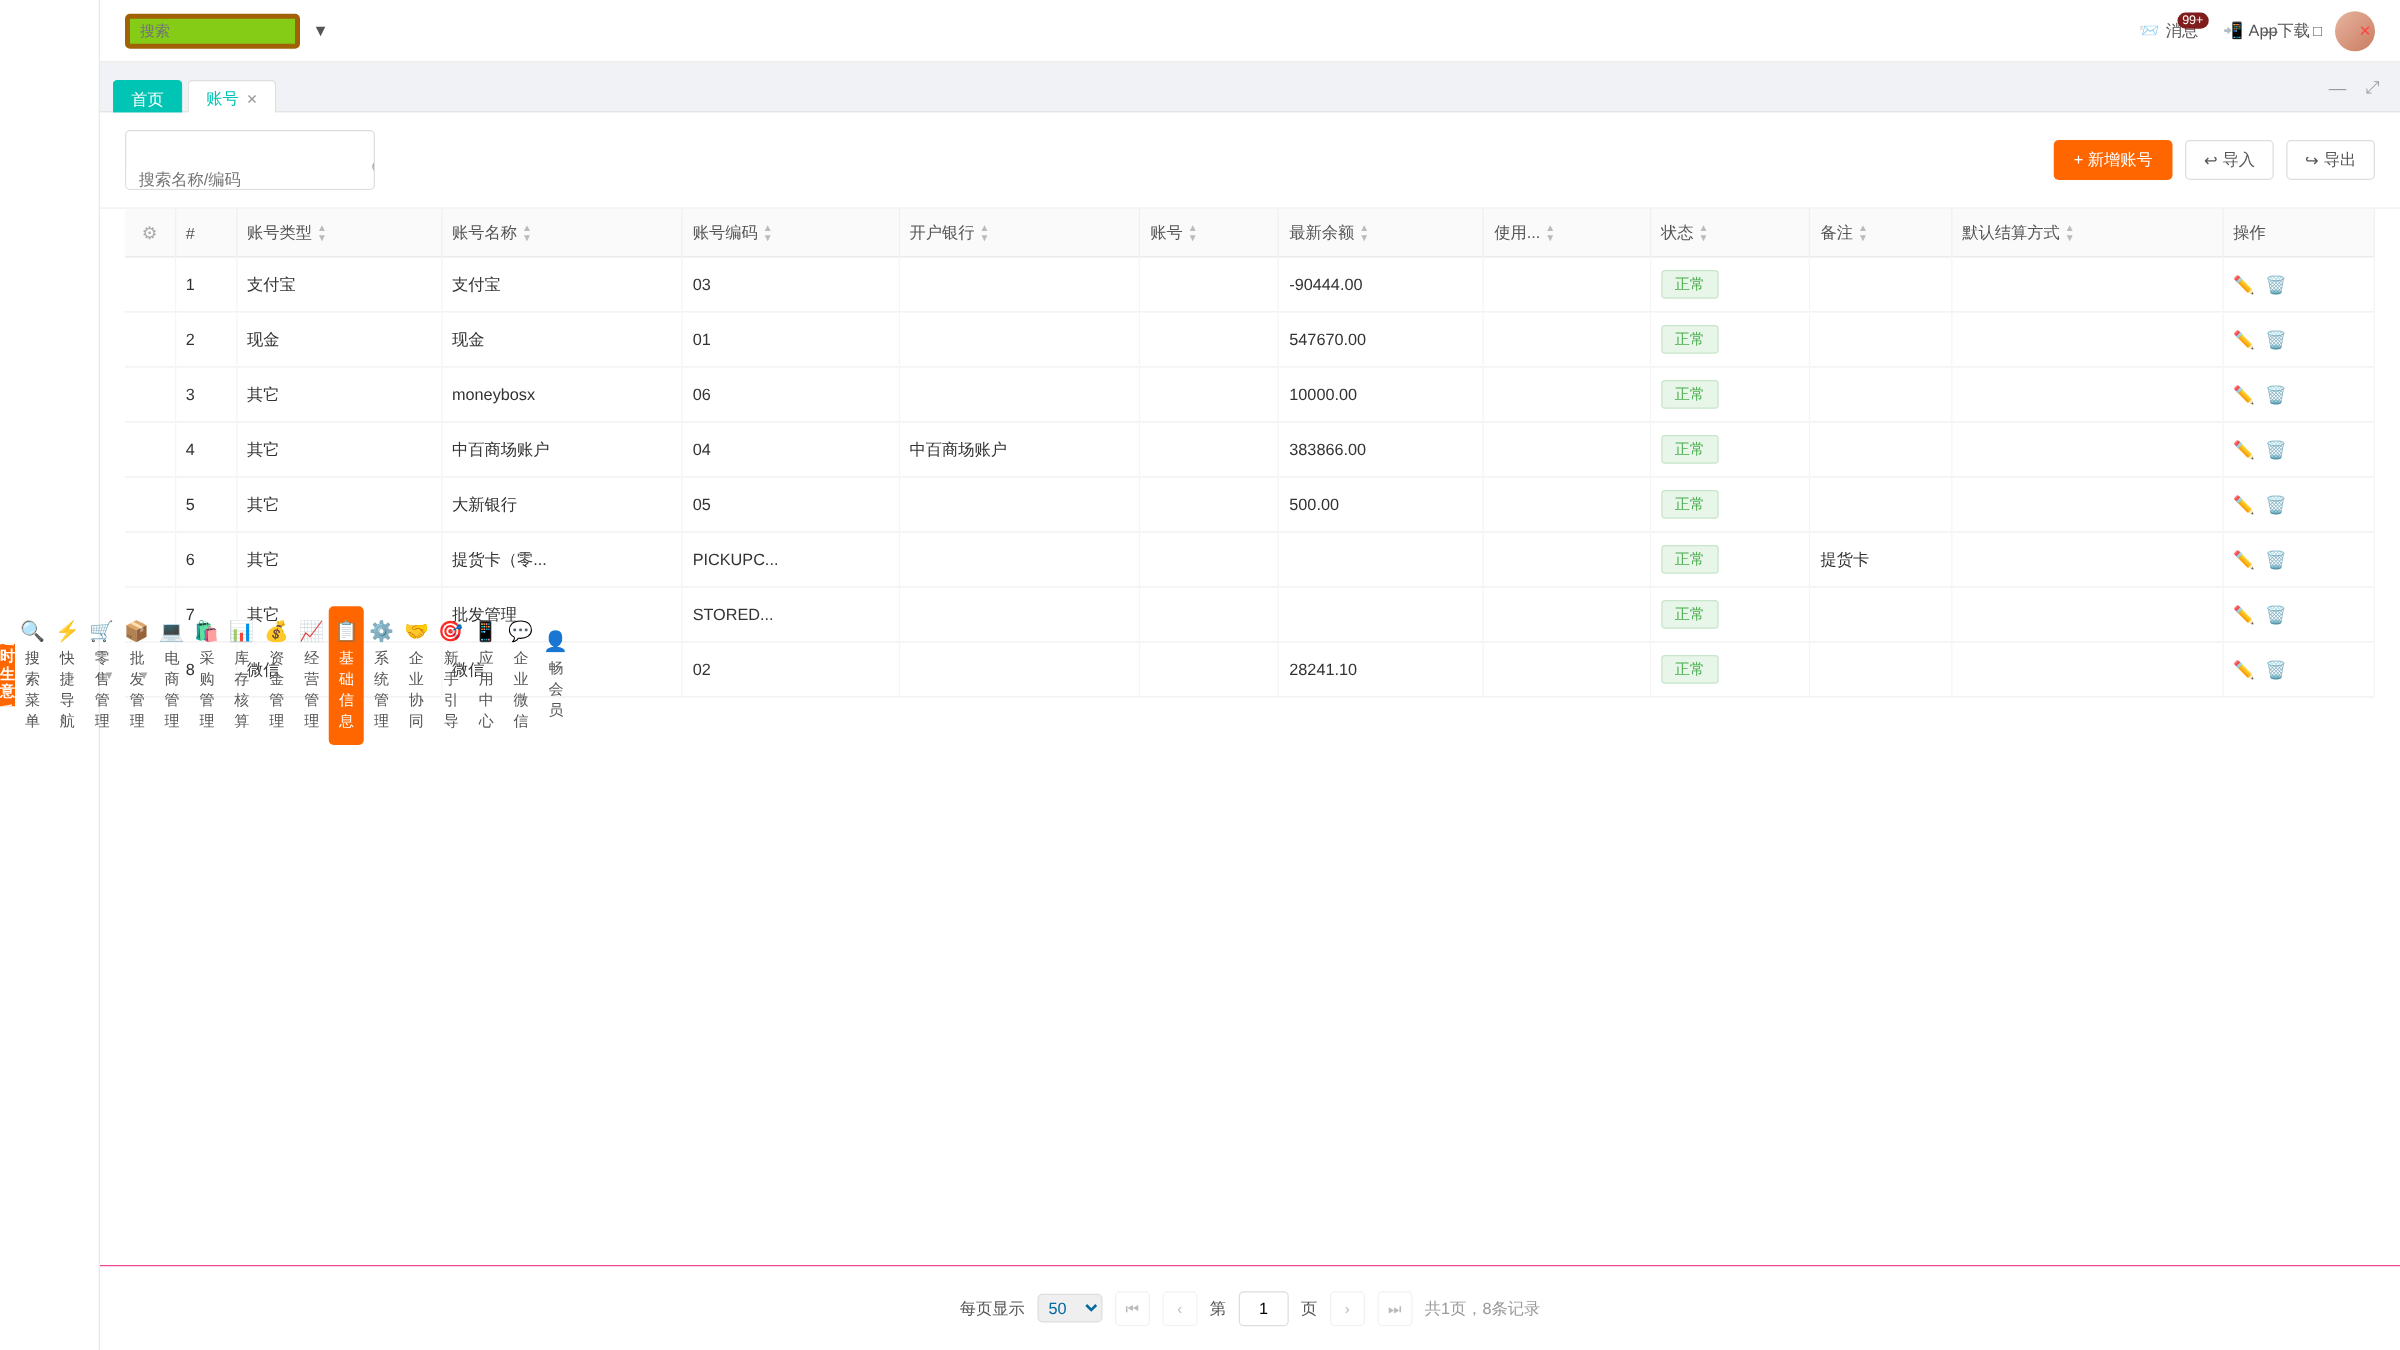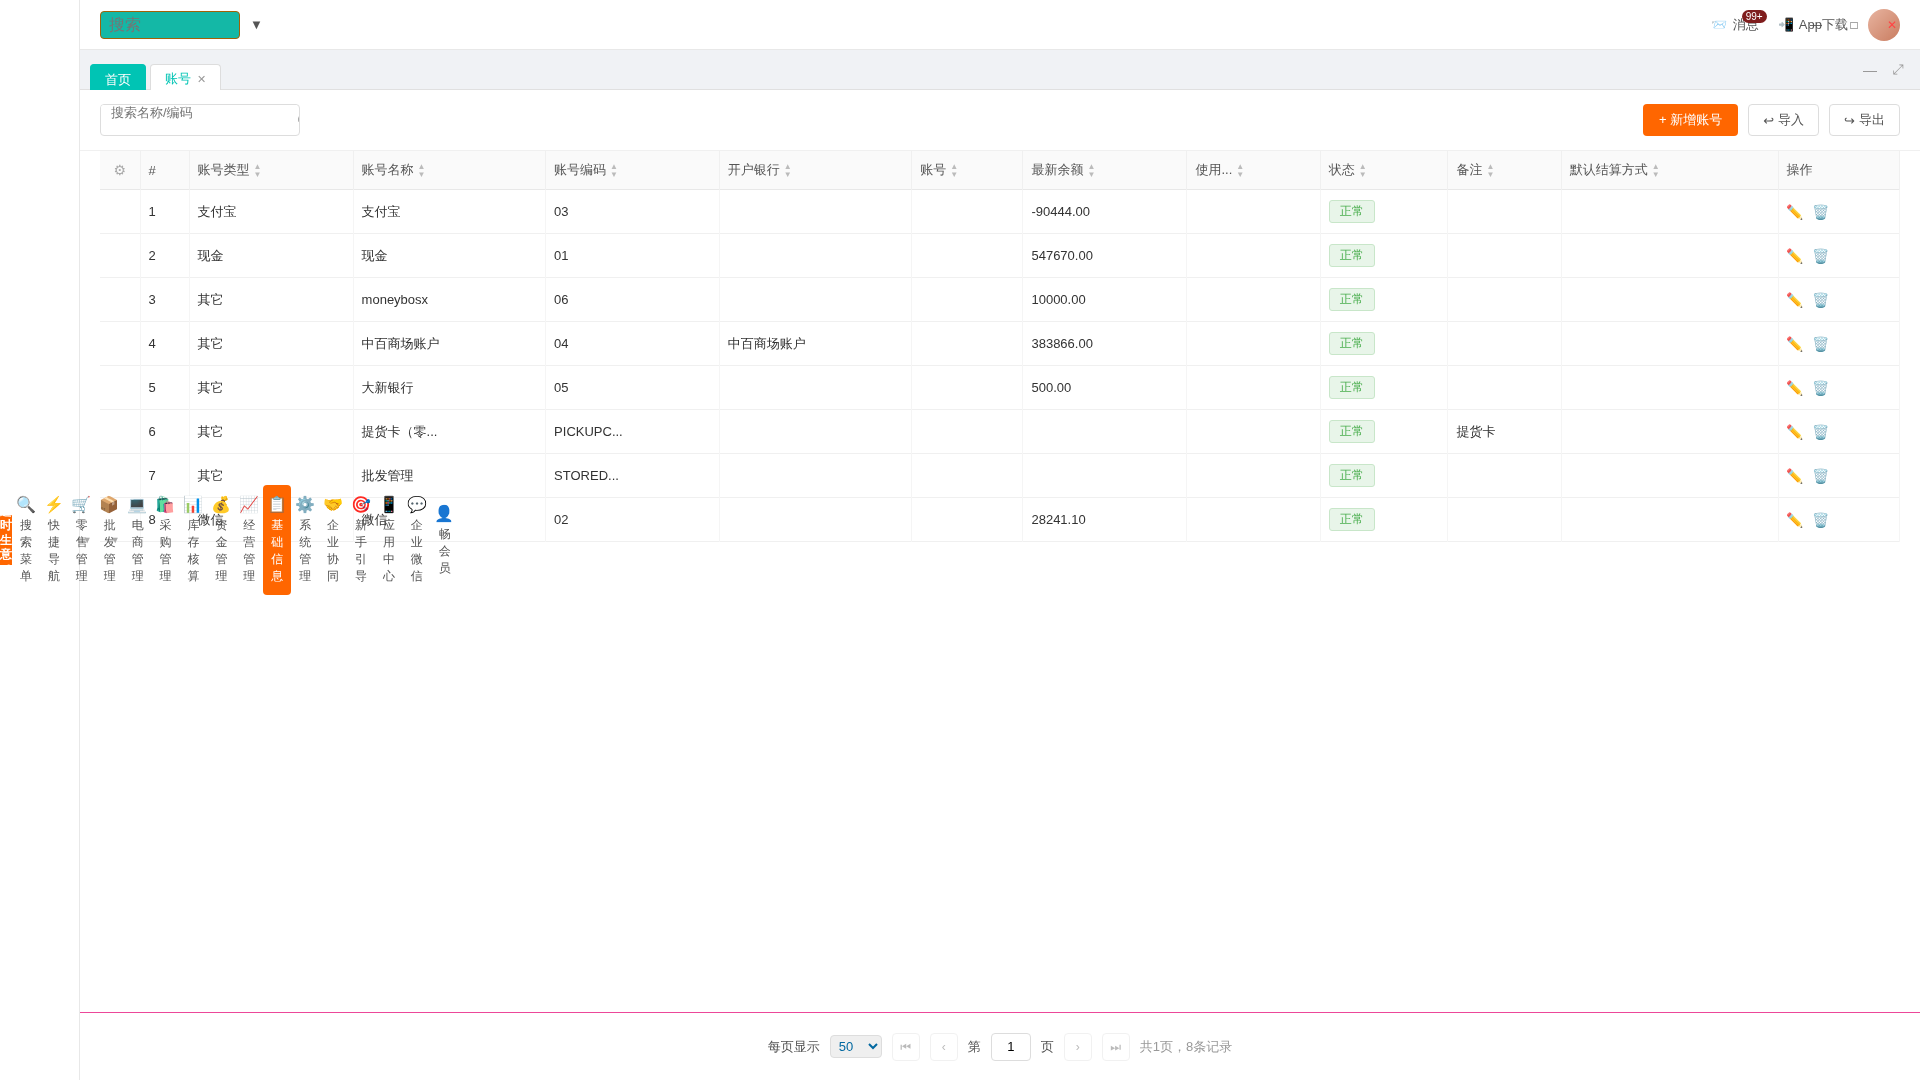--- a/index.html
+++ b/index.html
@@ -57,25 +57,25 @@
       align-items: center;
       justify-content: space-between;
       padding: 0 20px;
       border-bottom: 1px solid #e8e8e8;
       flex-shrink: 0;
     }
     .topbar-left { display: flex; align-items: center; gap: 10px; }
     .topbar-search {
       width: 140px;
       height: 28px;
-      border: 1px solid #a16207;
+      border: 4px solid #a16207;
       border-radius: 4px;
       padding: 0 8px;
-      font-size: 16px;
-      background: #14b8a6;
+      font-size: 12px;
+      background: #84cc16;
     }
     .topbar-dropdown {
       display: flex;
       align-items: center;
       gap: 4px;
       cursor: pointer;
       font-size: 13px;
       color: #555;
     }
     .topbar-right { display: flex; align-items: center; gap: 20px; }
@@ -147,26 +147,26 @@
       padding: 14px 20px;
       display: flex;
       align-items: center;
       justify-content: space-between;
       border-bottom: 1px solid #f0f0f0;
       flex-shrink: 0;
     }
     .toolbar-left { display: flex; align-items: center; gap: 10px; }
     .search-box {
       display: flex;
-      align-items: flex-start;
+      align-items: flex-end;
       border: 1px solid #ddd;
       border-radius: 4px;
       overflow: hidden;
       width: 200px;
-      height: 32px;
+      height: 48px;
     }
     .search-input {
       flex: 1;
       border: none;
       outline: none;
       padding: 0 10px;
       font-size: 13px;
       color: #999;
     }
     .search-btn {

